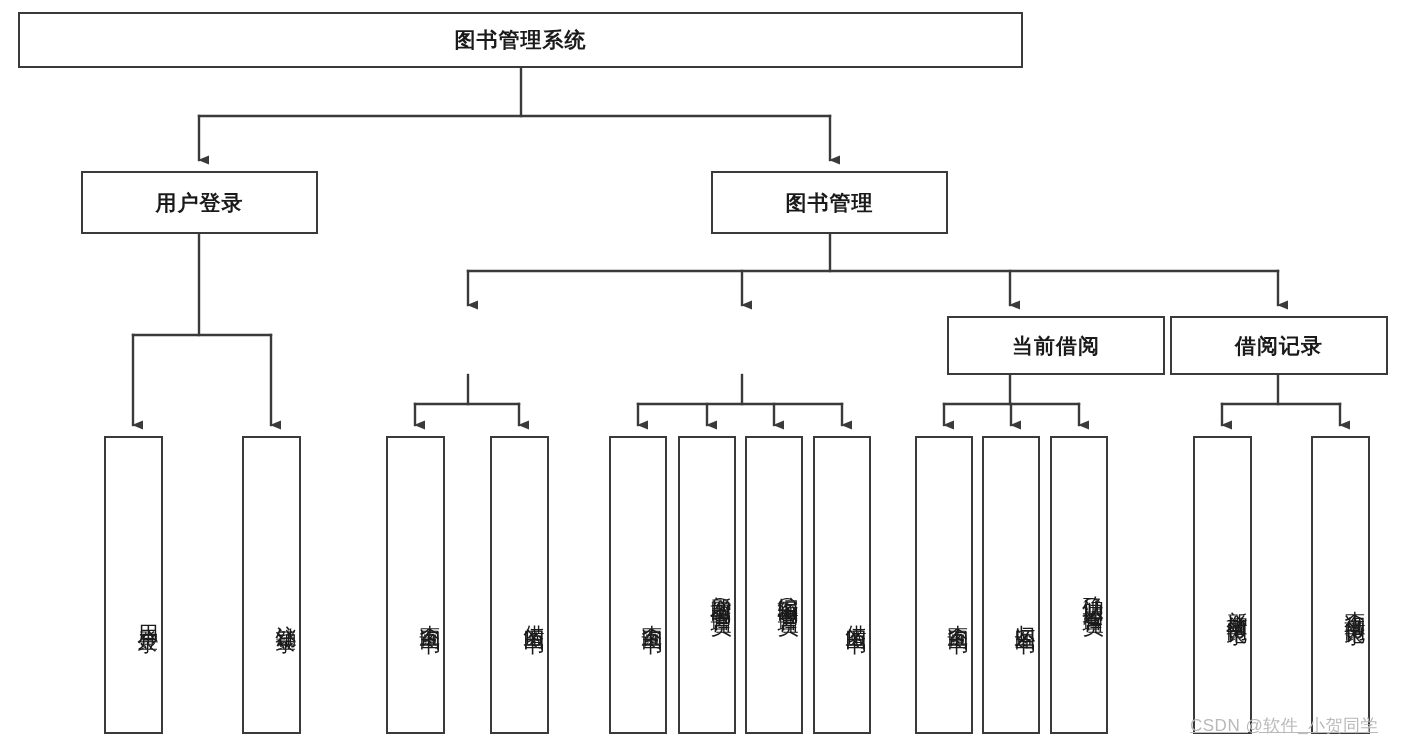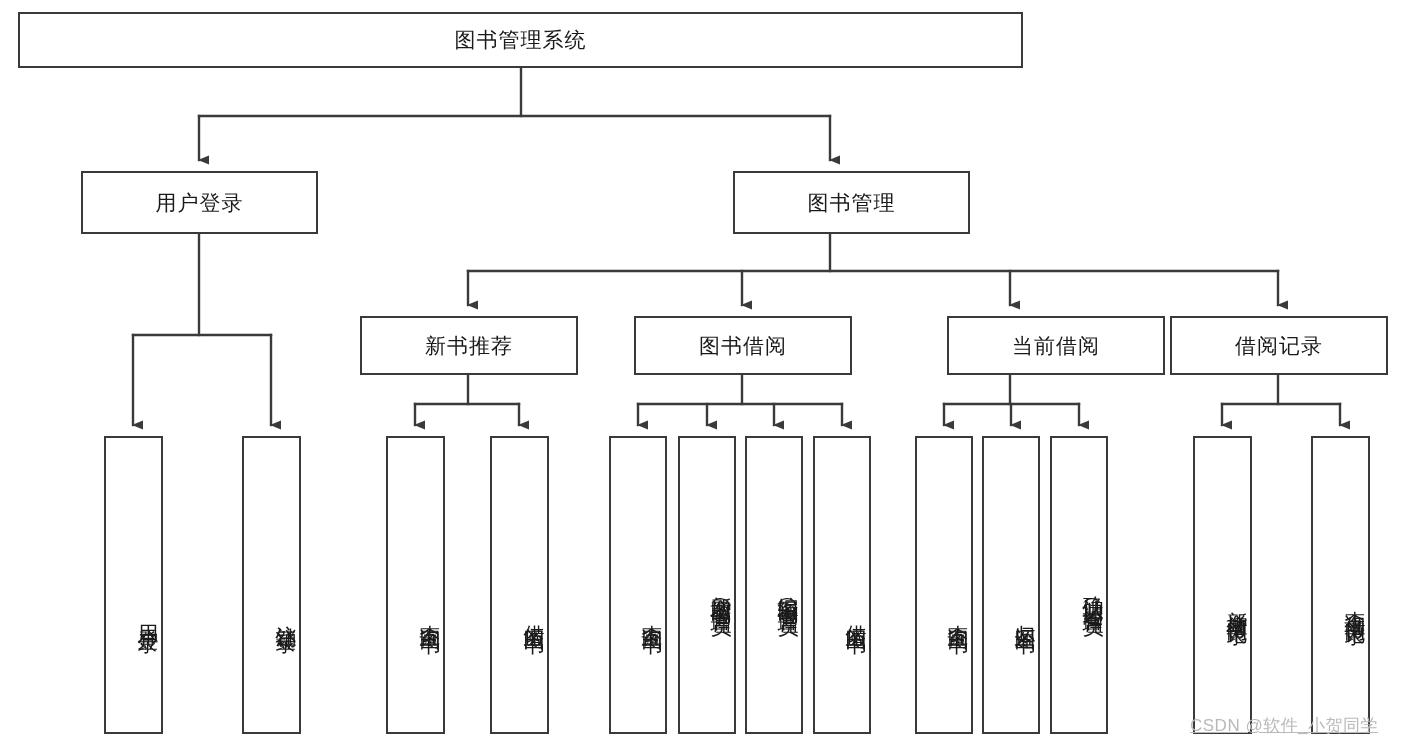--- a/index.html
+++ b/index.html
@@ -34,20 +34,21 @@
     display: flex;
     align-items: center;
     justify-content: center;
     color: #1a1a1a;
   }
   .node-h {
     font-size: 21px;
     letter-spacing: 1px;
     line-height: 1.1;
     white-space: nowrap;
+    font-weight: bold;
   }
   .node-v {
     writing-mode: vertical-rl;
     text-orientation: upright;
     font-size: 21px;
     line-height: 1.25;
     letter-spacing: 3px;
     align-items: flex-start;
     justify-content: center;
     padding-top: 10px;
@@ -120,25 +121,23 @@
       <path d="M 1222,404 L 1222,425" marker-end="url(#arrowhead)"></path>
       <path d="M 1340,404 L 1340,425" marker-end="url(#arrowhead)"></path>
 
     </g>
   </svg>
 
   <div class="node node-h" style="left:18px; top:12px; width:1005px; height:56px;">图书管理系统</div>
 
   <div class="node node-h" style="left:81px; top:171px; width:237px; height:63px;">用户登录</div>
 
-  <div class="node node-h" style="left:733px; top:171px; width:237px; height:63px;">图书管理</div>
+  <div class="node node-h" style="left:711px; top:171px; width:237px; height:63px;">图书管理</div>
 
-  <div class="node node-h" style="left:360px; top:316px; width:218px; height:59px;">新书推荐</div>
 
-  <div class="node node-h" style="left:634px; top:316px; width:218px; height:59px;">图书借阅</div>
 
   <div class="node node-h" style="left:901px; top:316px; width:218px; height:59px;margin-left:46px;">当前借阅</div>
 
   <div class="node node-h" style="left:1170px; top:316px; width:218px; height:59px;">借阅记录</div>
 
   <div class="node node-v pad-small" style="left:104px; top:436px; width:59px; height:298px;">用户登录</div>
 
   <div class="node node-v pad-small" style="left:242px; top:436px; width:59px; height:298px;">注销登录</div>
 
   <div class="node node-v pad-small" style="left:386px; top:436px; width:59px; height:298px;">查询图书</div>

